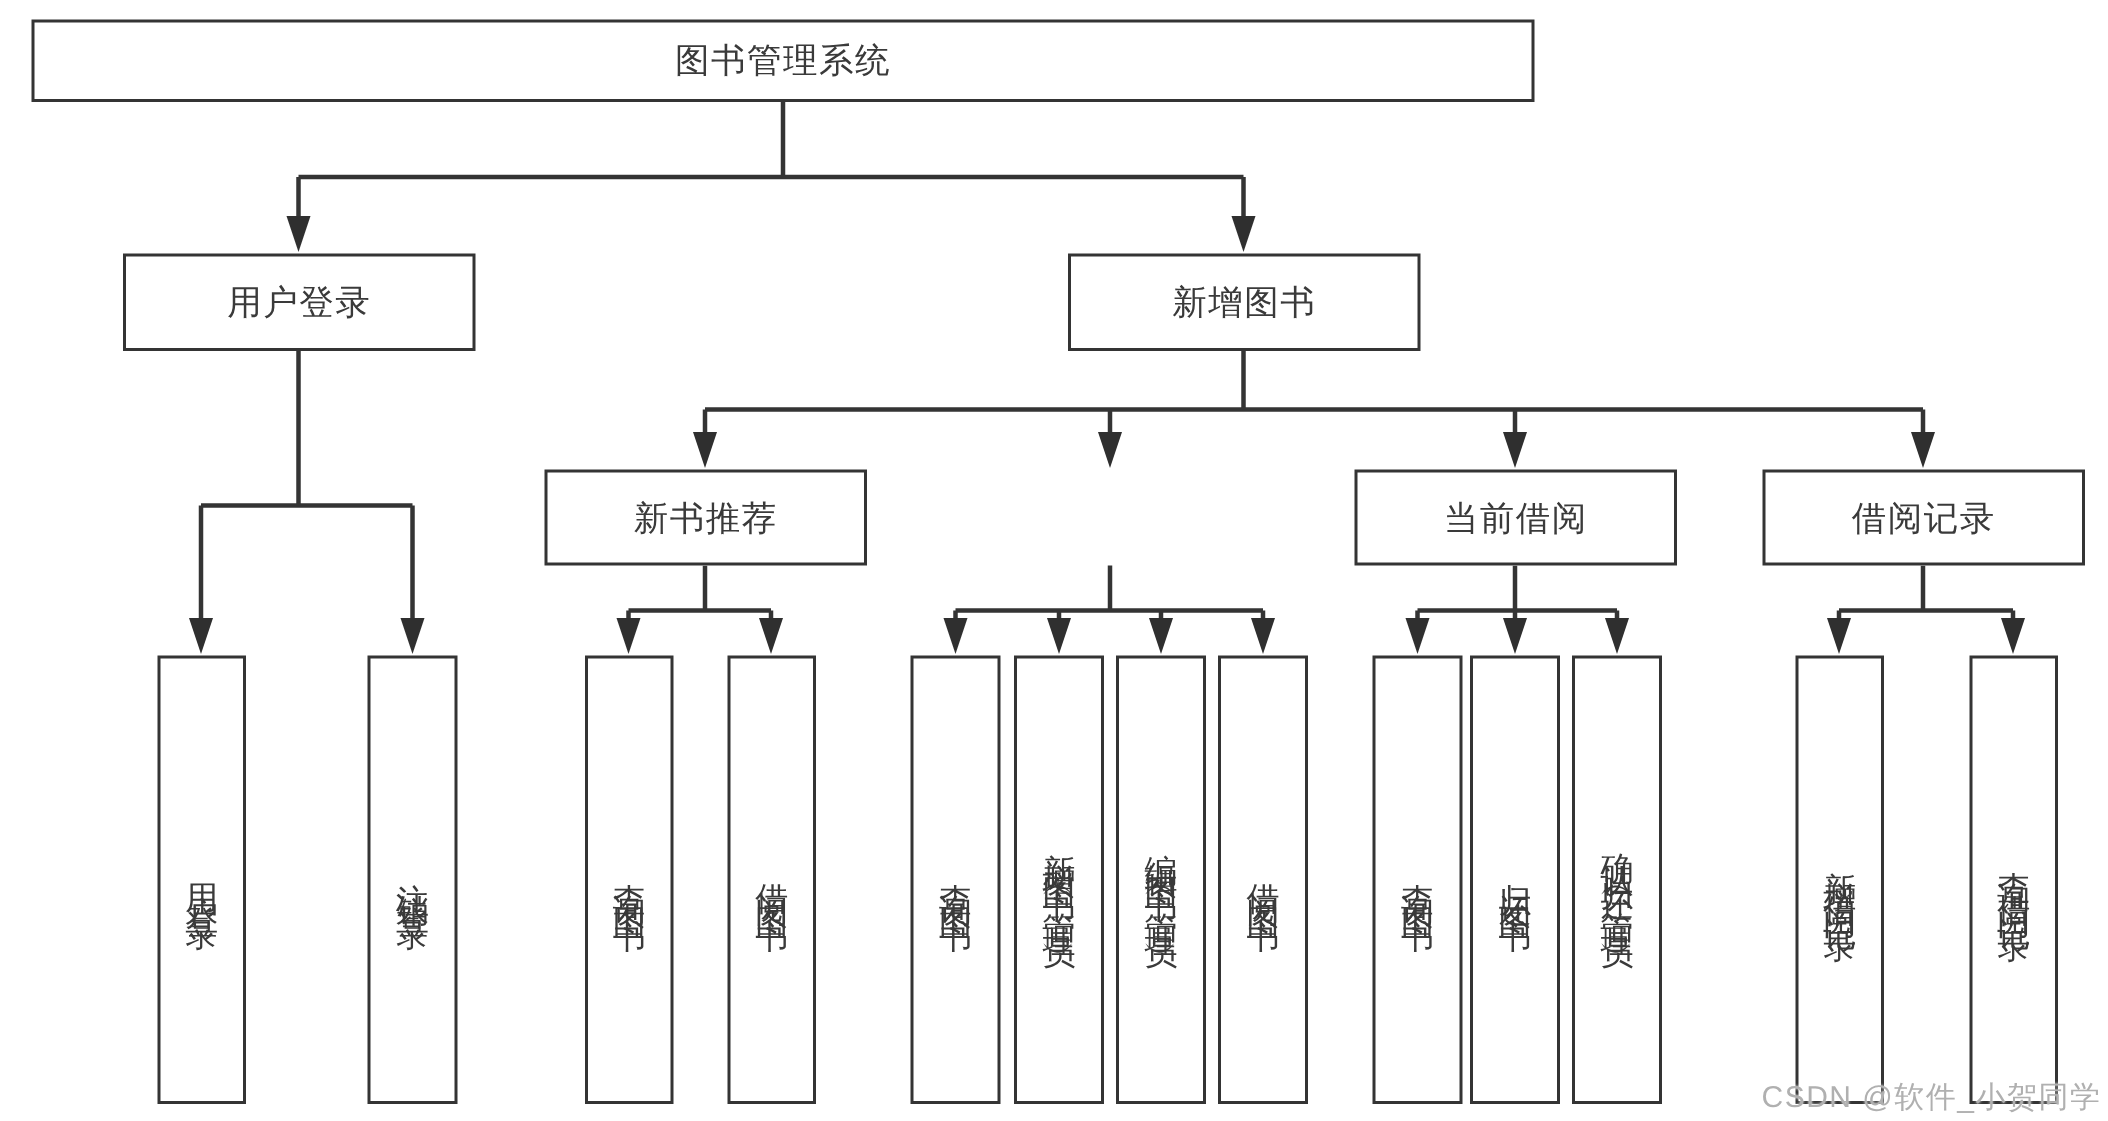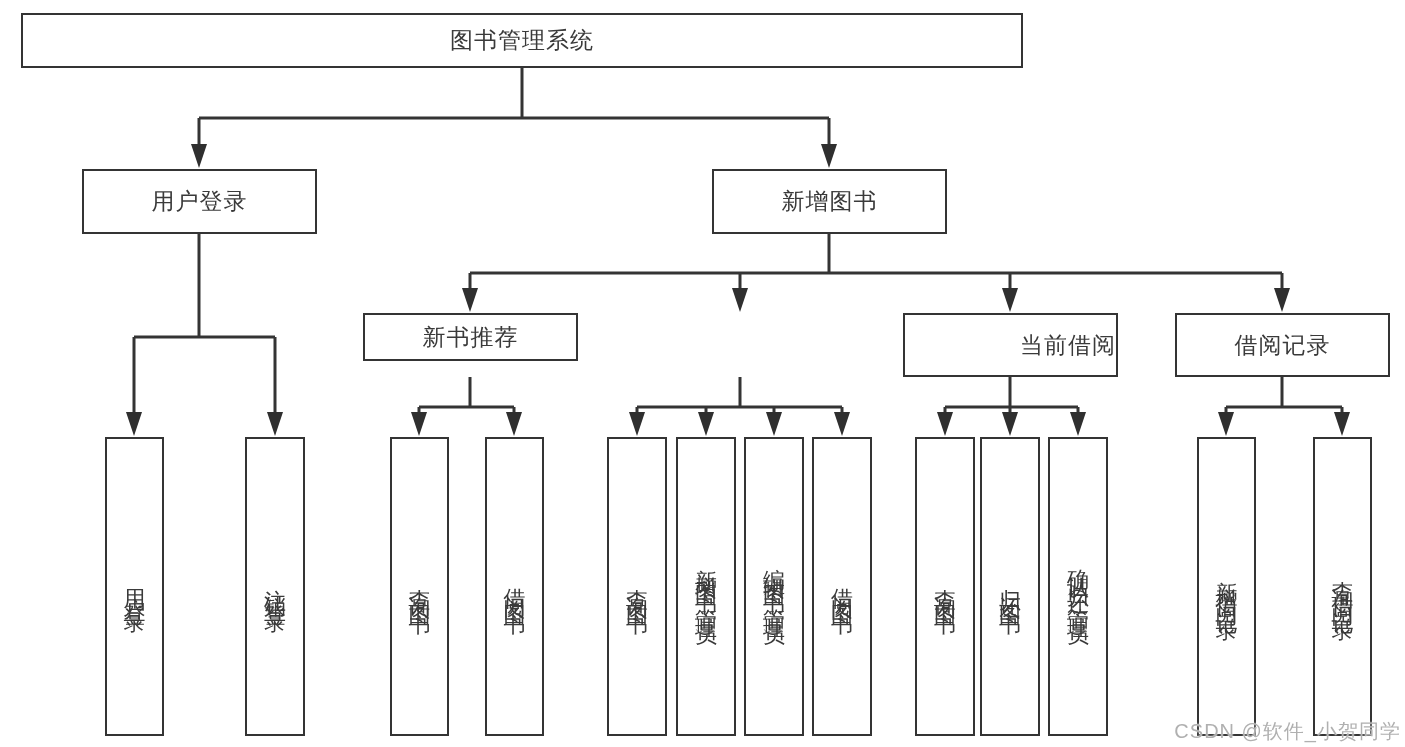--- a/index.html
+++ b/index.html
@@ -110,24 +110,24 @@
     <span>图书管理系统</span>
   </div>
 
   <div class="box hbox" style="left:82px; top:169px; width:235px; height:65px;">
     <span>用户登录</span>
   </div>
   <div class="box hbox" style="left:712px; top:169px; width:235px; height:65px;">
     <span>新增图书</span>
   </div>
 
-  <div class="box hbox" style="left:363px; top:313px; width:215px; height:48px;">
+  <div class="box hbox" style="left:363px; top:313px; width:215px; height:64px;">
     <span>新书推荐</span>
   </div>
-  <div class="box hbox" style="left:903px; top:313px; width:215px; height:64px;justify-content:flex-end;">
+  <div class="box hbox" style="left:903px; top:313px; width:215px; height:64px;">
     <span>当前借阅</span>
   </div>
   <div class="box hbox" style="left:1175px; top:313px; width:215px; height:64px;">
     <span>借阅记录</span>
   </div>
 
   <div class="box vbox" style="left:105px; top:437px; width:59px; height:299px;">
     <span>用户登录</span>
   </div>
   <div class="box vbox" style="left:245px; top:437px; width:60px; height:299px;">

